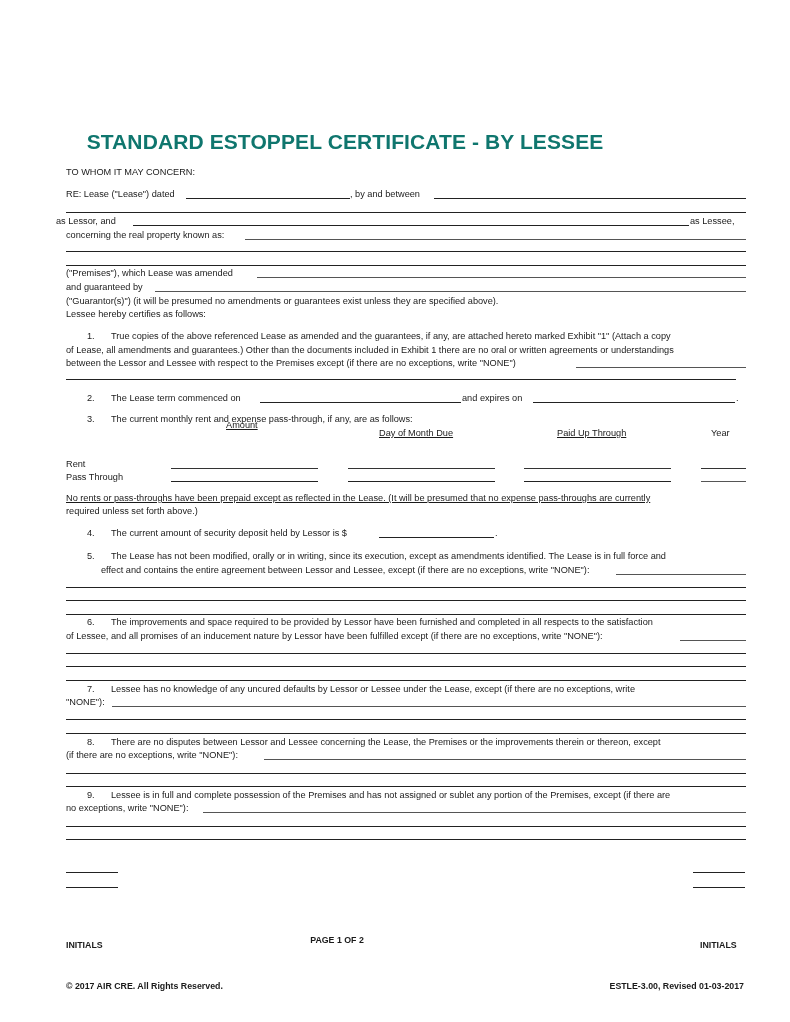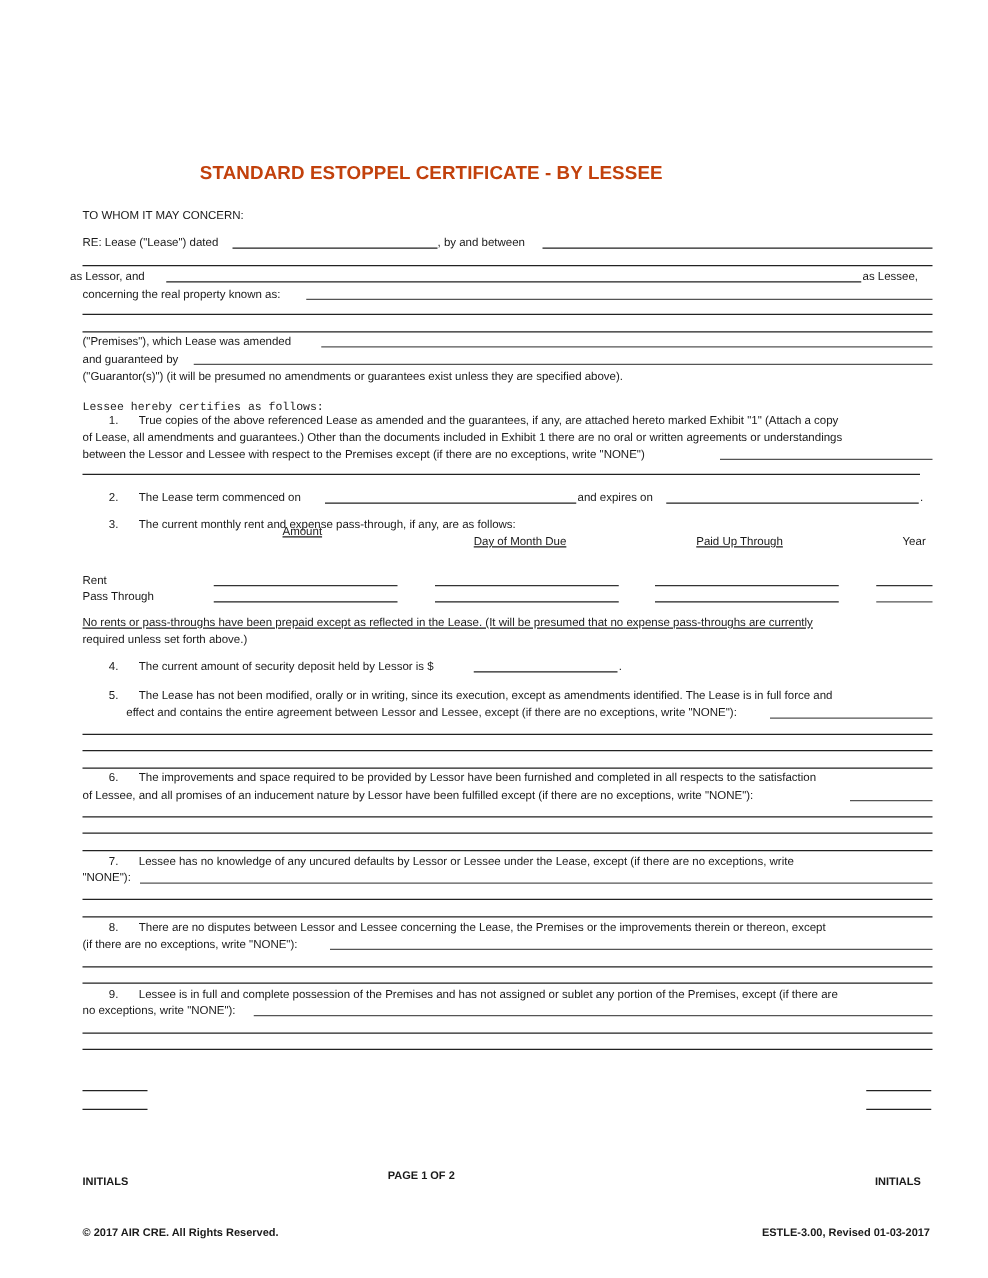--- a/index.html
+++ b/index.html
@@ -7,21 +7,21 @@
   body {
     position: relative;
     font-family: "Liberation Sans", sans-serif;
     color: #1a1a1a;
     font-size: 9.2px;
     overflow: hidden;
   }
   .abs { position: absolute; white-space: nowrap; }
   .title {
     left: 0; width: 690px; top: 130px; text-align: center;
-    font-size: 15px; font-weight: bold; color: #c2410c;
+    font-size: 21px; font-weight: bold; color: #0f766e;
     letter-spacing: 0.1px;
   }
   .rule { position: absolute; height: 0; border-top: 1px solid #333; }
   .rule.thick { border-top: 1.6px solid #222; }
   .rule.light { border-top: 1px solid #555; }
   .txt { position: absolute; white-space: nowrap; line-height: 11px; }
   .u { text-decoration: underline; }
   .bold { font-weight: bold; margin-top: 48px; }
 </style>
 </head>
@@ -48,21 +48,21 @@
 <div class="rule thick" style="left:66px; width:680px; top:251px;"></div>
 <div class="rule thick" style="left:66px; width:680px; top:265px;"></div>
 
 <div class="txt" style="left:66px; top:268px;">("Premises"), which Lease was amended</div>
 <div class="rule light" style="left:257px; width:489px; top:277px;"></div>
 
 <div class="txt" style="left:66px; top:282px;">and guaranteed by</div>
 <div class="rule light" style="left:155px; width:591px; top:291px;"></div>
 
 <div class="txt" style="left:66px; top:296px;">("Guarantor(s)") (it will be presumed no amendments or guarantees exist unless they are specified above).</div>
-<div class="txt" style="left:66px; top:320px;font-family:Liberation Mono, monospace;">Lessee hereby certifies as follows:</div>
+<div class="txt" style="left:66px; top:309px;">Lessee hereby certifies as follows:</div>
 
 <div class="txt" style="left:87px; top:331px;">1.</div>
 <div class="txt" style="left:111px; top:331px;">True copies of the above referenced Lease as amended and the guarantees, if any, are attached hereto marked Exhibit "1" (Attach a    copy</div>
 <div class="txt" style="left:66px; top:345px;">of Lease, all amendments and guarantees.) Other than the documents included in Exhibit 1 there are no oral or written agreements or understandings</div>
 <div class="txt" style="left:66px; top:358px;">between the Lessor and Lessee with respect to the Premises except (if there are no exceptions, write "NONE")</div>
 <div class="rule light" style="left:576px; width:170px; top:367px;"></div>
 <div class="rule thick" style="left:66px; width:670px; top:379px;"></div>
 
 <div class="txt" style="left:87px; top:393px;">2.</div>
 <div class="txt" style="left:111px; top:393px;">The Lease term  commenced on</div>
@@ -70,21 +70,21 @@
 <div class="txt" style="left:462px; top:393px;">and expires on</div>
 <div class="rule thick" style="left:533px; width:202px; top:402px;"></div>
 <div class="txt" style="left:736px; top:393px;">.</div>
 
 <div class="txt" style="left:87px; top:414px;">3.</div>
 <div class="txt" style="left:111px; top:414px;">The current monthly rent and expense pass-through, if any, are as follows:</div>
 
 <div class="txt u" style="left:226px; top:420px;text-align:center;">Amount</div>
 <div class="txt u" style="left:379px; top:428px;">Day of Month Due</div>
 <div class="txt u" style="left:557px; top:428px;">Paid Up Through</div>
-<div class="txt" style="left:711px; top:428px;margin-left:11px;">Year</div>
+<div class="txt" style="left:711px; top:428px;">Year</div>
 
 <div class="txt" style="left:66px; top:459px;">Rent</div>
 <div class="txt" style="left:66px; top:472px;">Pass Through</div>
 
 <div class="rule" style="left:171px; width:147px; top:468px;"></div>
 <div class="rule" style="left:348px; width:147px; top:468px;"></div>
 <div class="rule" style="left:524px; width:147px; top:468px;"></div>
 <div class="rule" style="left:701px; width:45px; top:468px;"></div>
 
 <div class="rule thick" style="left:171px; width:147px; top:481px;"></div>

